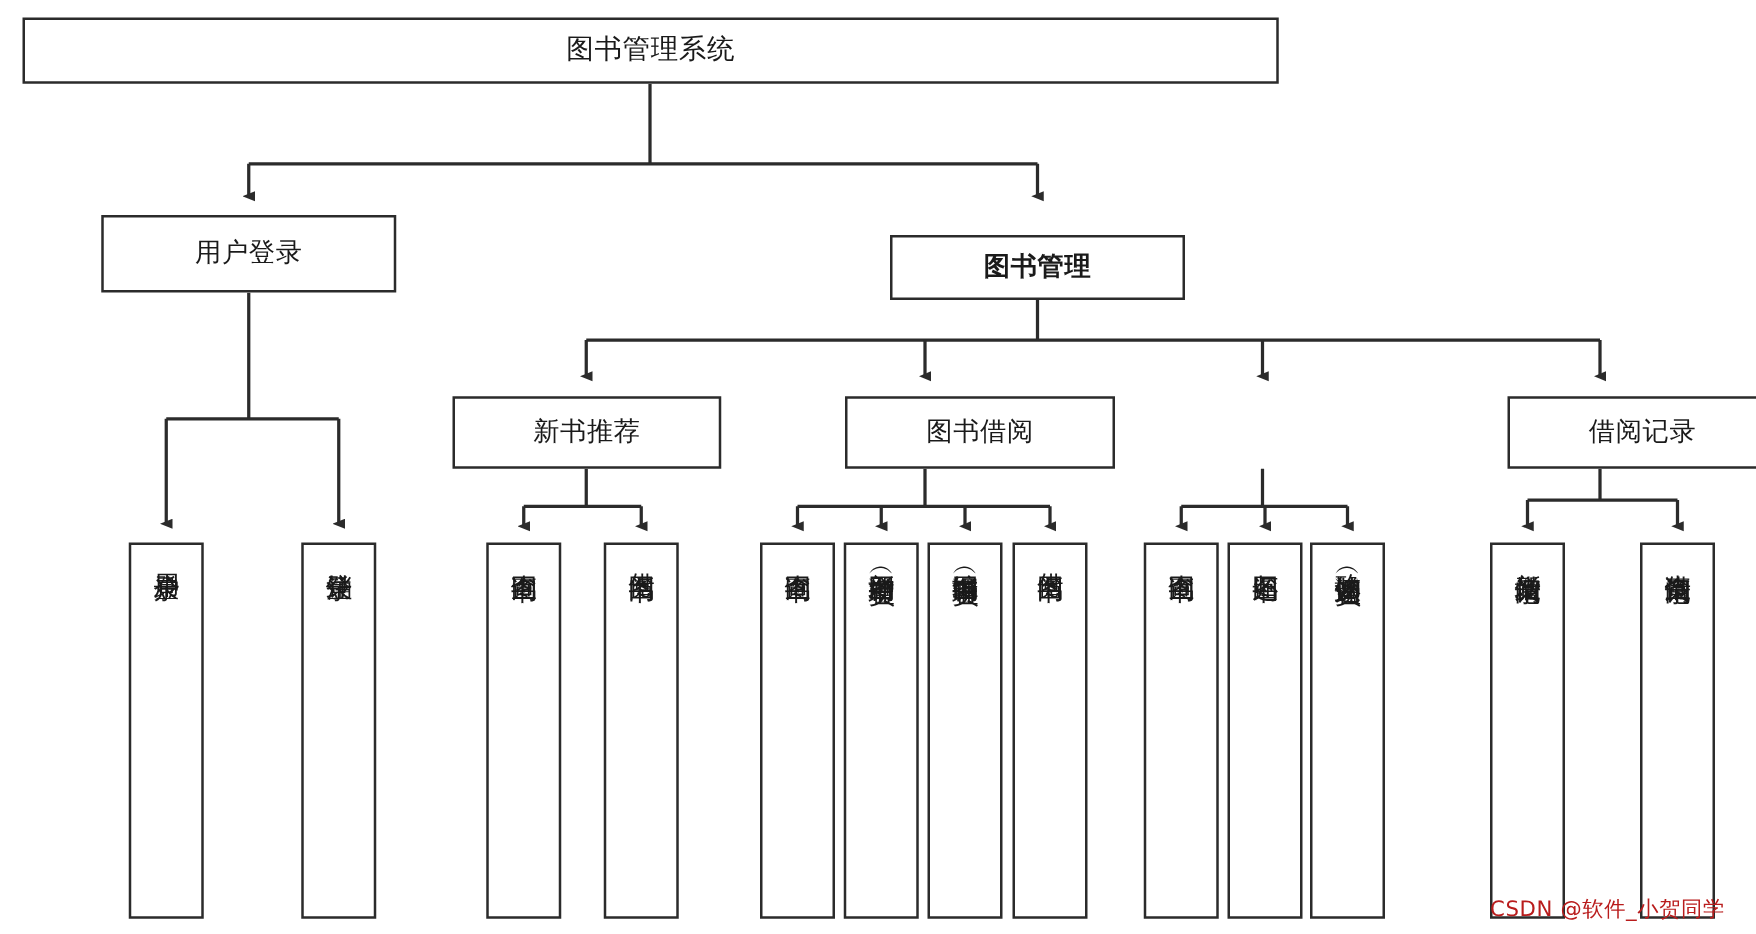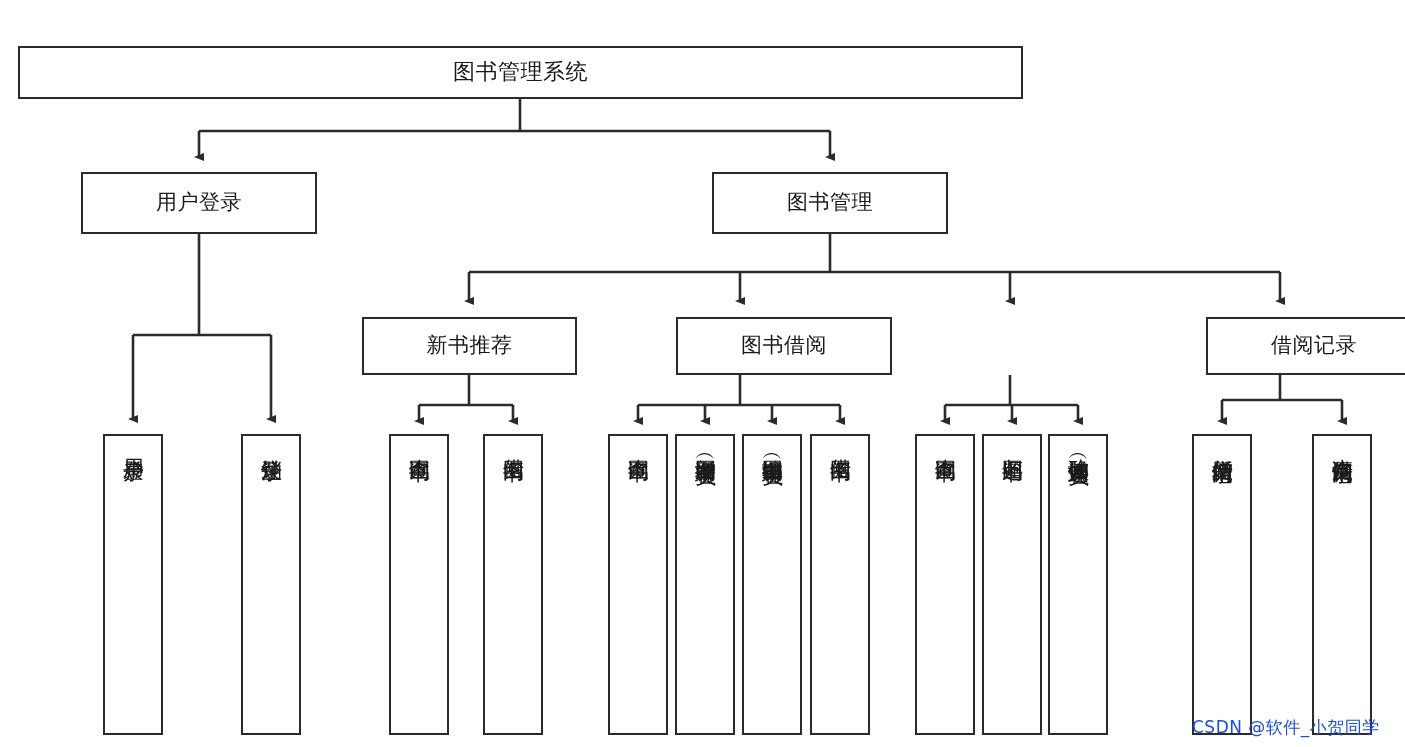--- a/index.html
+++ b/index.html
@@ -53,21 +53,21 @@
     text-orientation: upright;
     font-size: 21px;
     line-height: 1.18;
     letter-spacing: 1px;
     white-space: nowrap;
     display: block;
   }
   .watermark {
     position: absolute;
     font-size: 17px;
-    color: #1d4ed8;
+    color: #b91c1c;
     white-space: nowrap;
     letter-spacing: 0.5px;
     text-align: right;
   }
 </style>
 </head>
 <body>
 
 <div id="diagram-root">
 
@@ -114,28 +114,28 @@
       <path d="M1012,405 L1012,421" marker-end="url(#arrowhead)"></path>
       <path d="M1078,405 L1078,421" marker-end="url(#arrowhead)"></path>
 
       <path d="M1280,375 L1280,400"></path>
       <path d="M1222,400 L1342,400"></path>
       <path d="M1222,400 L1222,421" marker-end="url(#arrowhead)"></path>
       <path d="M1342,400 L1342,421" marker-end="url(#arrowhead)"></path>
     </g>
   </svg>
 
-  <div class="node node-h node-root" style="left:18px; top:14px; width:1005px; height:53px;margin-top:32px;">
+  <div class="node node-h node-root" style="left:18px; top:14px; width:1005px; height:53px;">
     <span>图书管理系统</span>
   </div>
 
   <div class="node node-h" style="left:81px; top:172px; width:236px; height:62px;">
     <span>用户登录</span>
   </div>
-  <div class="node node-h" style="left:712px; top:172px; width:236px; height:62px;">
+  <div class="node node-h" style="left:712px; top:188px; width:236px; height:52px;font-weight:bold;">
     <span>图书管理</span>
   </div>
 
   <div class="node node-h" style="left:362px; top:317px; width:215px; height:58px;">
     <span>新书推荐</span>
   </div>
   <div class="node node-h" style="left:632px; top:317px; width:216px; height:58px;margin-left:44px;">
     <span>图书借阅</span>
   </div>
   <div class="node node-h" style="left:1172px; top:317px; width:216px; height:58px;margin-left:34px;">

